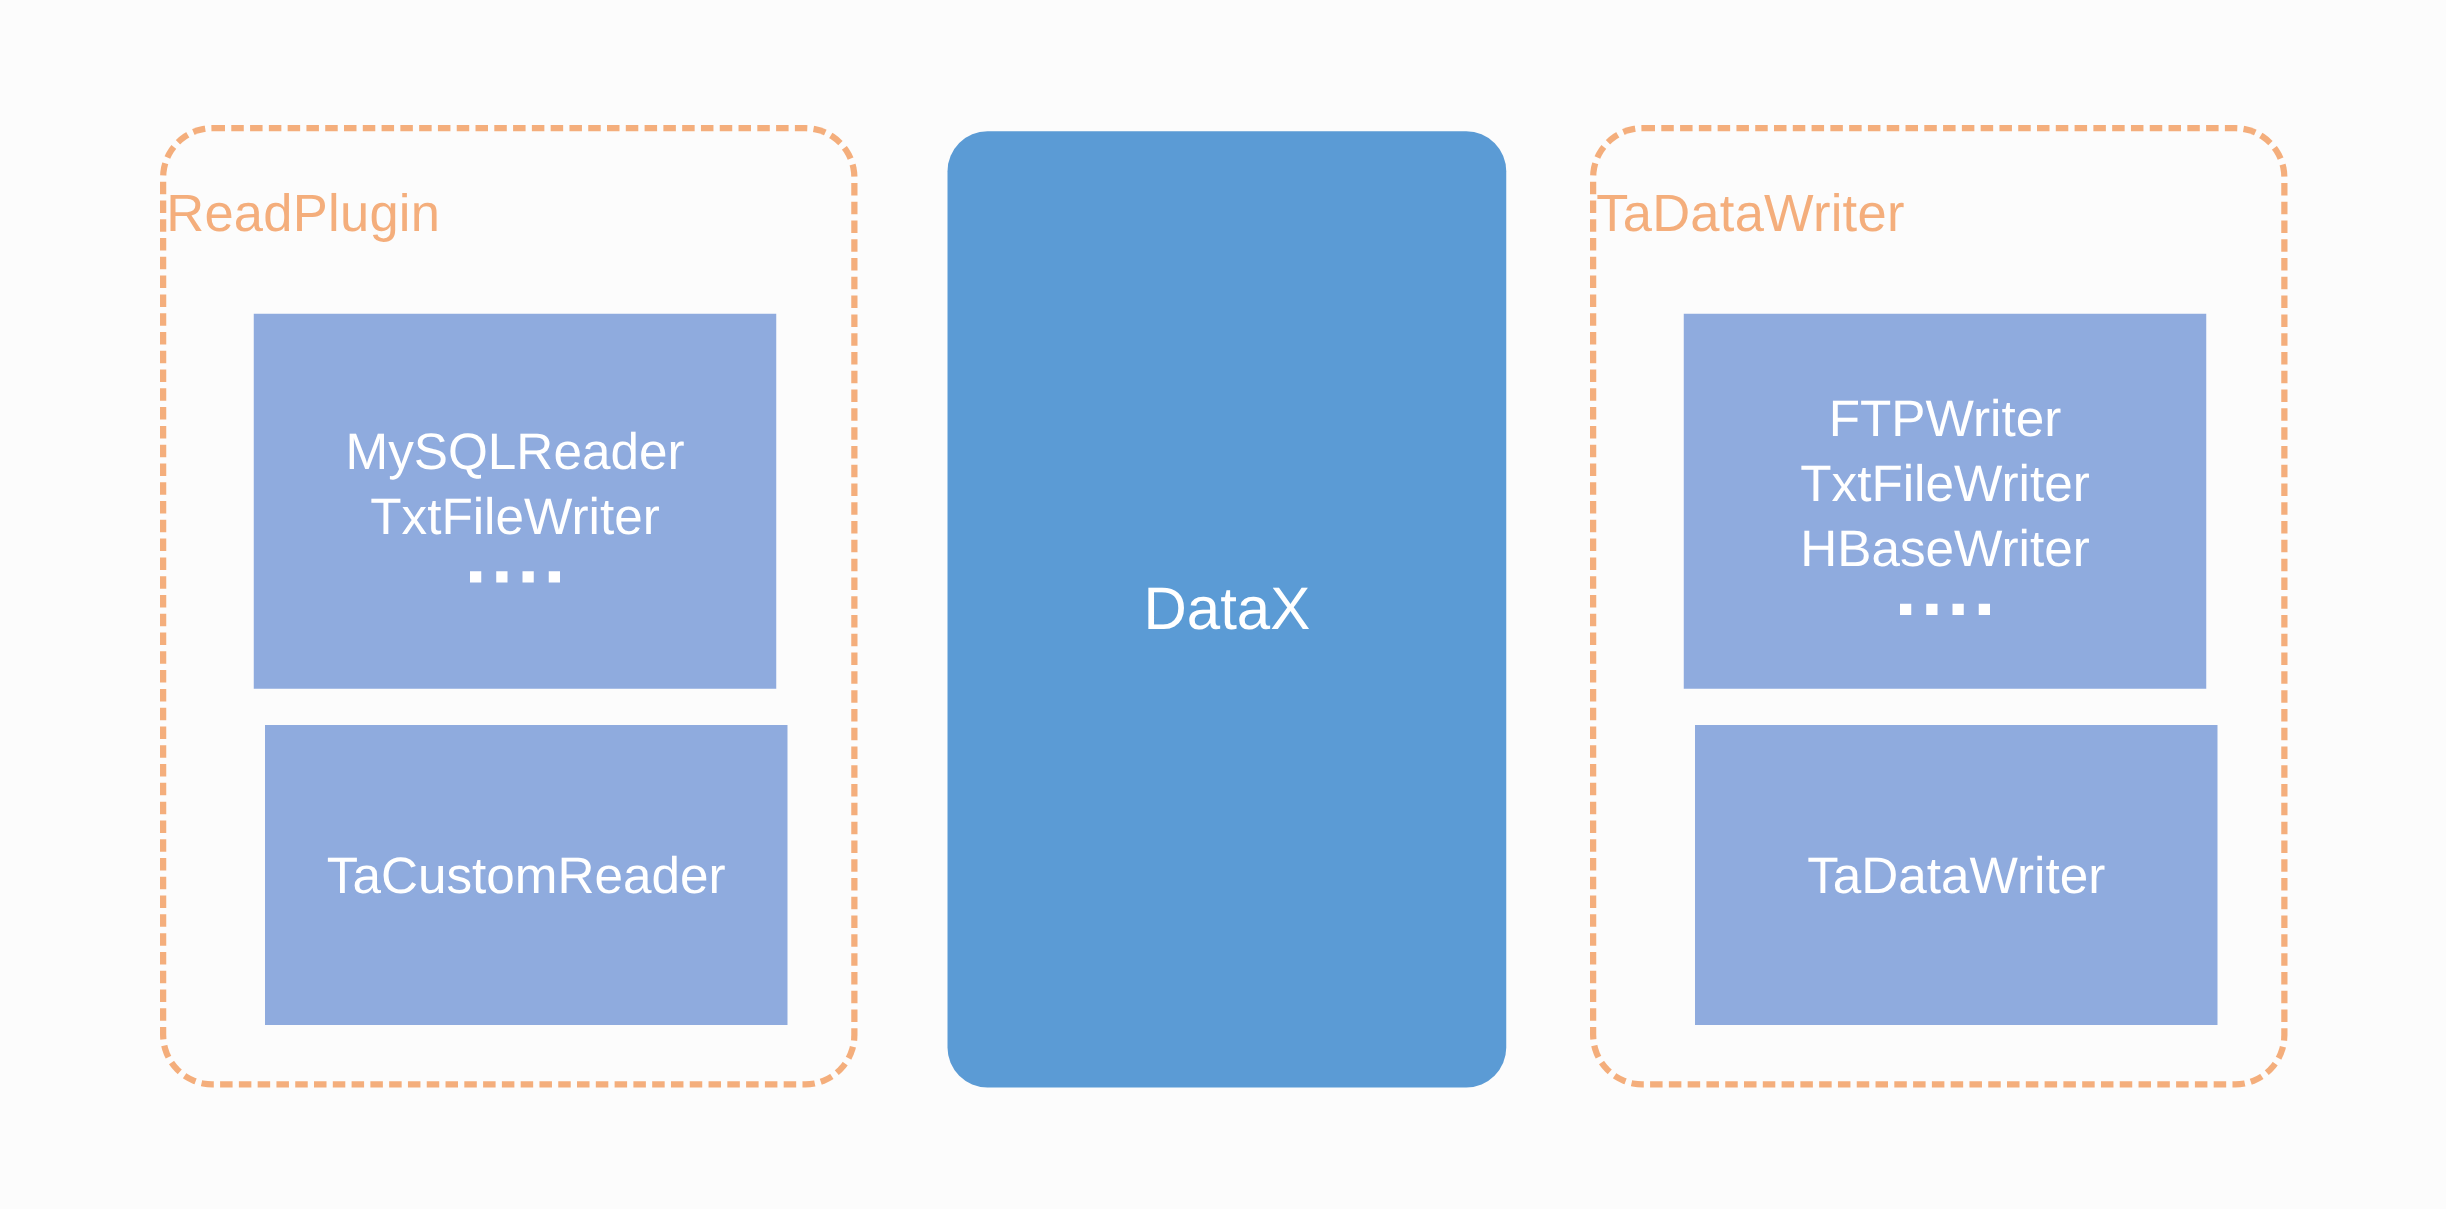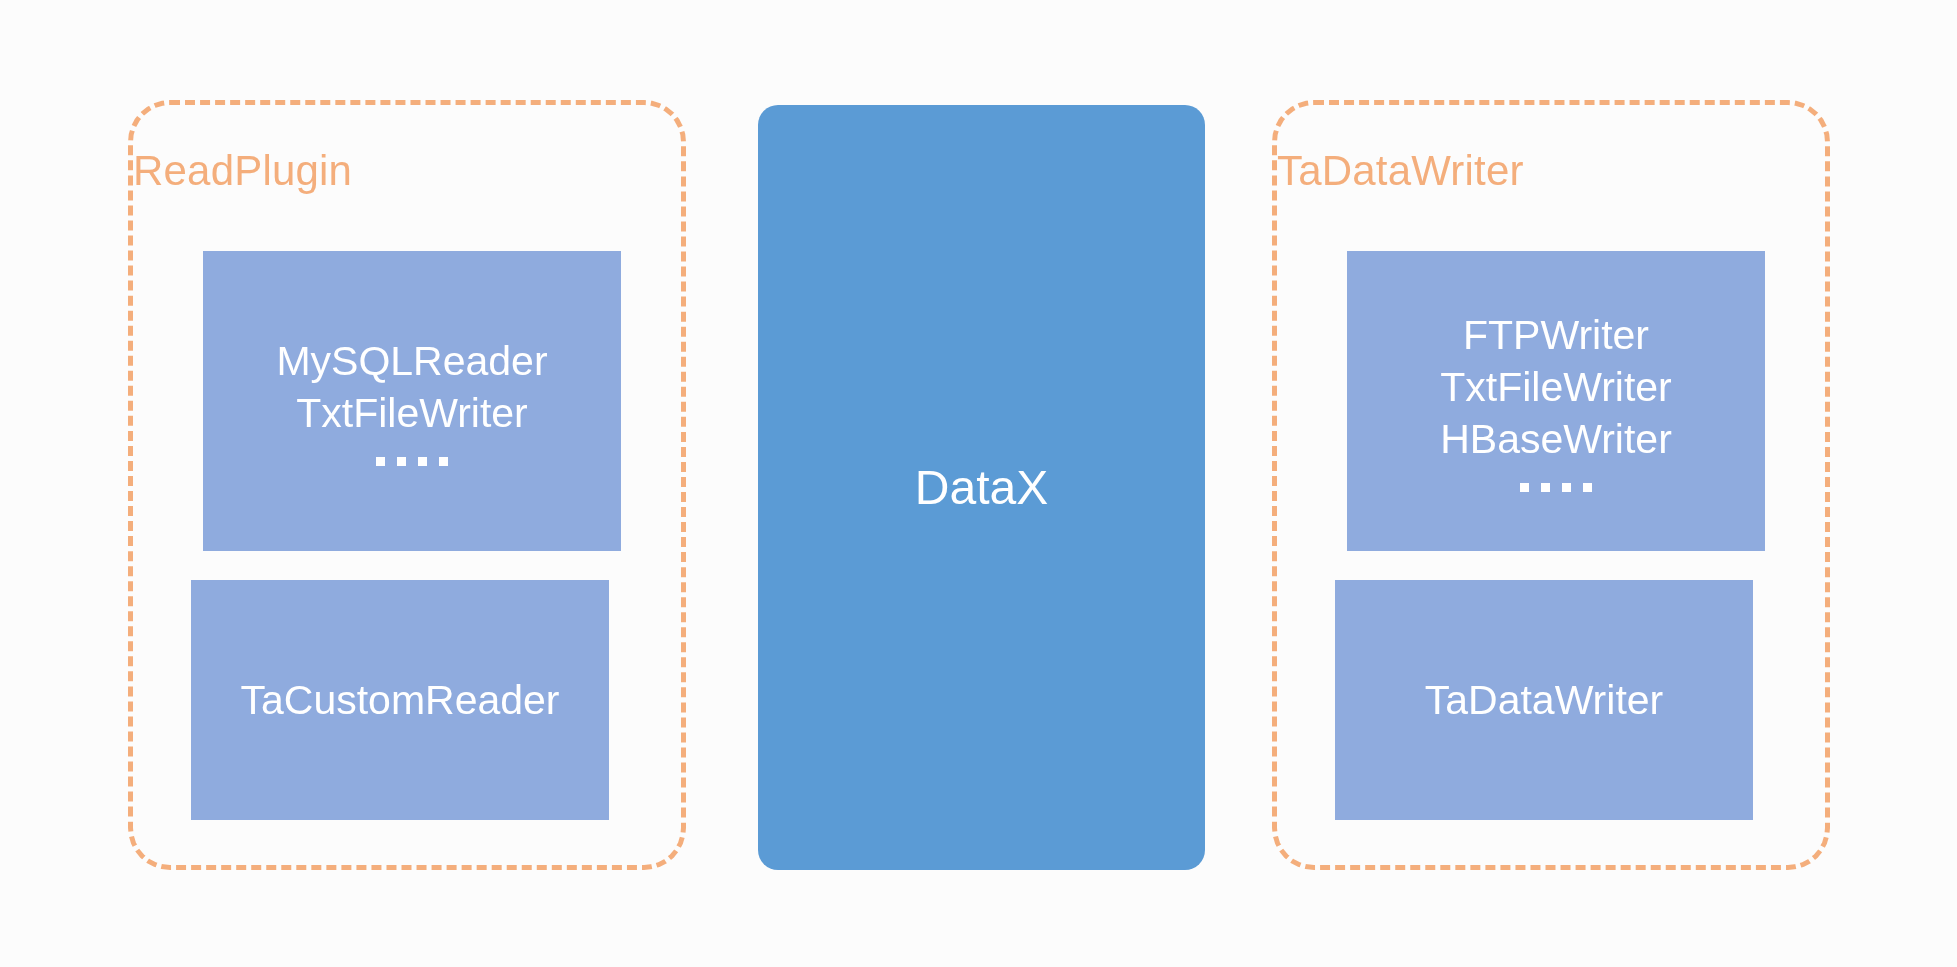--- a/index.html
+++ b/index.html
@@ -77,21 +77,21 @@
     white-space: nowrap;
   }
 
   .box-top {
     left: 70px;
     top: 146px;
     width: 418px;
     height: 300px;
   }
   .box-bottom {
-    left: 58px;
+    left: 79px;
     top: 475px;
     width: 418px;
     height: 240px;
   }
 
   
   .ellipsis-dots {
     display: flex;
     align-items: center;
     justify-content: center;
@@ -108,21 +108,21 @@
 
   
   .framework-box {
     position: absolute;
     left: 758px;
     top: 105px;
     width: 447px;
     height: 765px;
     box-sizing: border-box;
     background: #5b9bd5;
-    border-radius: 20px;
+    border-radius: 32px;
     color: #ffffff;
     display: flex;
     flex-direction: column;
     align-items: center;
     justify-content: center;
     text-align: center;
     font-size: 48px;
     line-height: 60px;
     font-weight: 400;
   }

